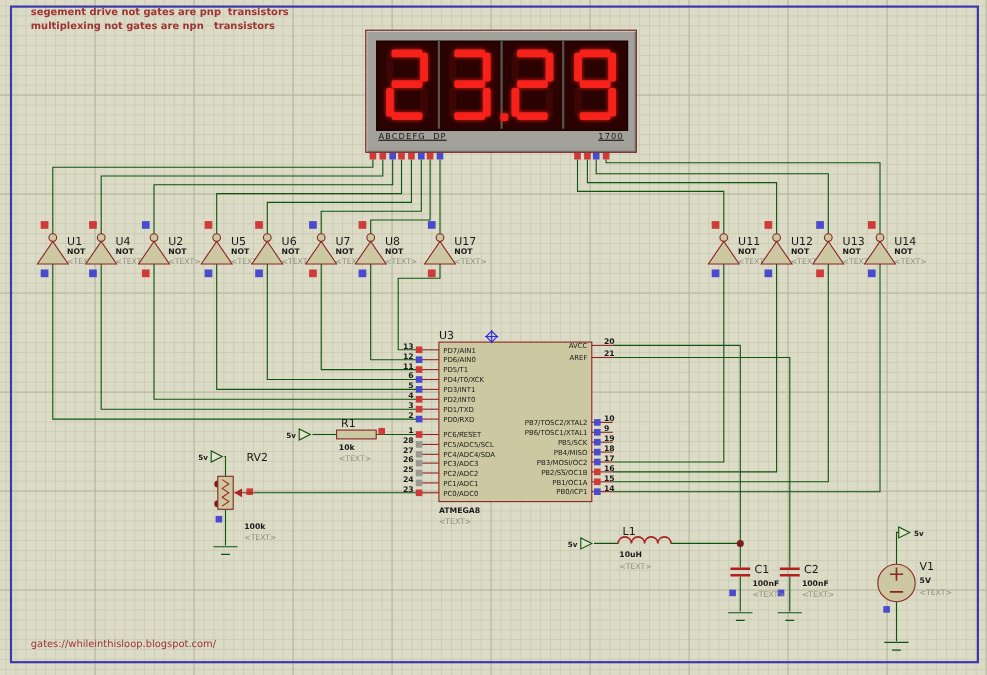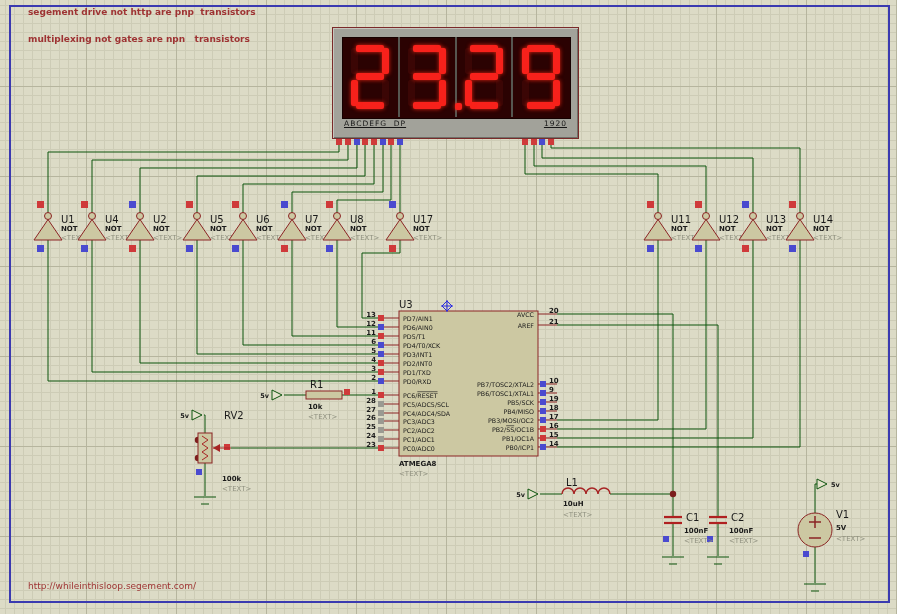--- a/index.html
+++ b/index.html
@@ -41,22 +41,22 @@
   .seg-dp{position:absolute;width:7px;height:7px;border-radius:2px;}
   .seg-dp.lit{background:#f7211b;box-shadow:0 0 4px rgba(255,40,20,.85);}
   .disp-label{position:absolute;top:91px;font-size:7.5px;color:#161616;letter-spacing:1px;white-space:pre;text-decoration:underline;}
 </style>
 </head>
 <body>
 
 <div class="canvas">
   <div class="page-border"></div>
 
-  <div class="annotation" style="top:7px">segement drive not http are pnp  transistors</div>
-  <div class="annotation" style="top:34px">multiplexing not gates are npn   transistors</div>
+  <div class="annotation" style="top:7px">segement drive not gates are pnp  transistors</div>
+  <div class="annotation" style="top:19px">multiplexing not gates are npn   transistors</div>
 
   <svg id="schem" width="897" height="614" style="position:absolute;left:0;top:0">
       <polyline points="339,145 339,152 48,152 48,213" class="wire"></polyline>
       <polyline points="348,145 348,160 92,160 92,213" class="wire"></polyline>
       <polyline points="357,145 357,168 140,168 140,213" class="wire"></polyline>
       <polyline points="365,145 365,176 197,176 197,213" class="wire"></polyline>
       <polyline points="374,145 374,184 243,184 243,213" class="wire"></polyline>
       <polyline points="383,145 383,192 292,192 292,213" class="wire"></polyline>
       <polyline points="391,145 391,200 337,200 337,213" class="wire"></polyline>
       <polyline points="400,145 400,213" class="wire"></polyline>
@@ -349,21 +349,21 @@
       <text x="836" y="541" class="t-ghost" text-anchor="start">&lt;TEXT&gt;</text>
     </svg>
 
   <div class="seg-display">
     <div class="seg-inner"></div>
     <div class="seg-sep" style="left: 64.75px; top: 9px;"></div>
       <div class="seg-sep" style="left: 121.5px; top: 9px;"></div>
       <div class="seg-sep" style="left: 178.25px; top: 9px;"></div>
       <div id="digits"></div>
     <div class="disp-label" style="left:11px">ABCDEFG  DP</div>
-    <div class="disp-label" style="right:11px">1920</div>
+    <div class="disp-label" style="right:11px">1700</div>
   <div class="seg-digit" style="left: 18.4px; top: 17px;">
         <div class="seg lit" style="left: 5px; top: 0px; width: 28px; height: 7px;"></div>
         <div class="seg lit" style="left: 31px; top: 3px; width: 7px; height: 26px;"></div>
         <div class="seg unlit" style="left: 31px; top: 35px; width: 7px; height: 26px;"></div>
         <div class="seg lit" style="left: 5px; top: 57px; width: 28px; height: 7px;"></div>
         <div class="seg lit" style="left: 0px; top: 35px; width: 7px; height: 26px;"></div>
         <div class="seg unlit" style="left: 0px; top: 3px; width: 7px; height: 26px;"></div>
         <div class="seg lit" style="left: 5px; top: 28px; width: 28px; height: 7px;"></div>
       </div>
       <div class="seg-digit" style="left: 75.15px; top: 17px;">
@@ -389,14 +389,14 @@
         <div class="seg lit" style="left: 5px; top: 0px; width: 28px; height: 7px;"></div>
         <div class="seg lit" style="left: 31px; top: 3px; width: 7px; height: 26px;"></div>
         <div class="seg lit" style="left: 31px; top: 35px; width: 7px; height: 26px;"></div>
         <div class="seg lit" style="left: 5px; top: 57px; width: 28px; height: 7px;"></div>
         <div class="seg unlit" style="left: 0px; top: 35px; width: 7px; height: 26px;"></div>
         <div class="seg lit" style="left: 0px; top: 3px; width: 7px; height: 26px;"></div>
         <div class="seg lit" style="left: 5px; top: 28px; width: 28px; height: 7px;"></div>
       </div>
     </div>
 
-  <div class="url-note">http://whileinthisloop.segement.com/</div>
+  <div class="url-note">gates://whileinthisloop.blogspot.com/</div>
 </div>
 
 </body></html>

